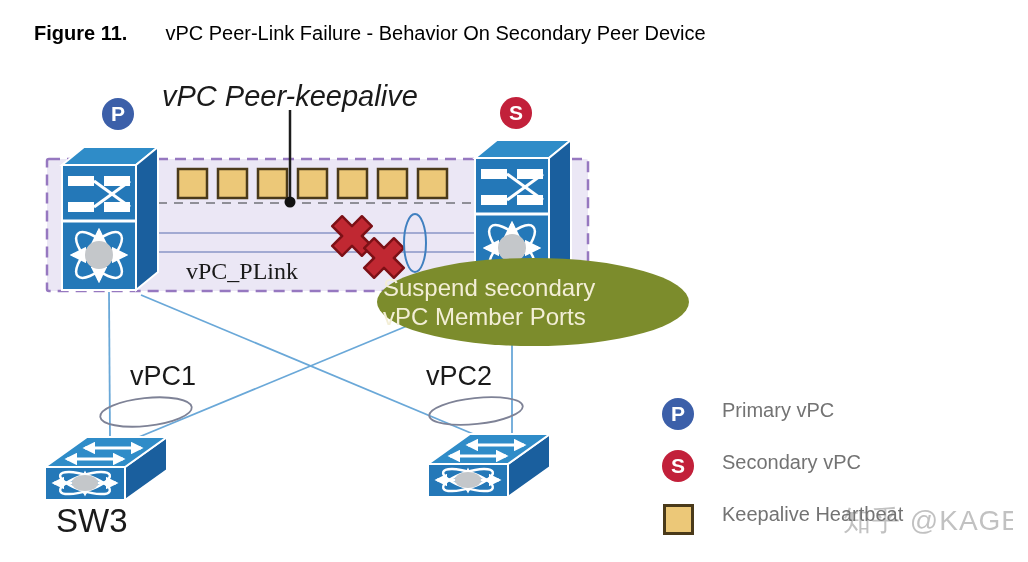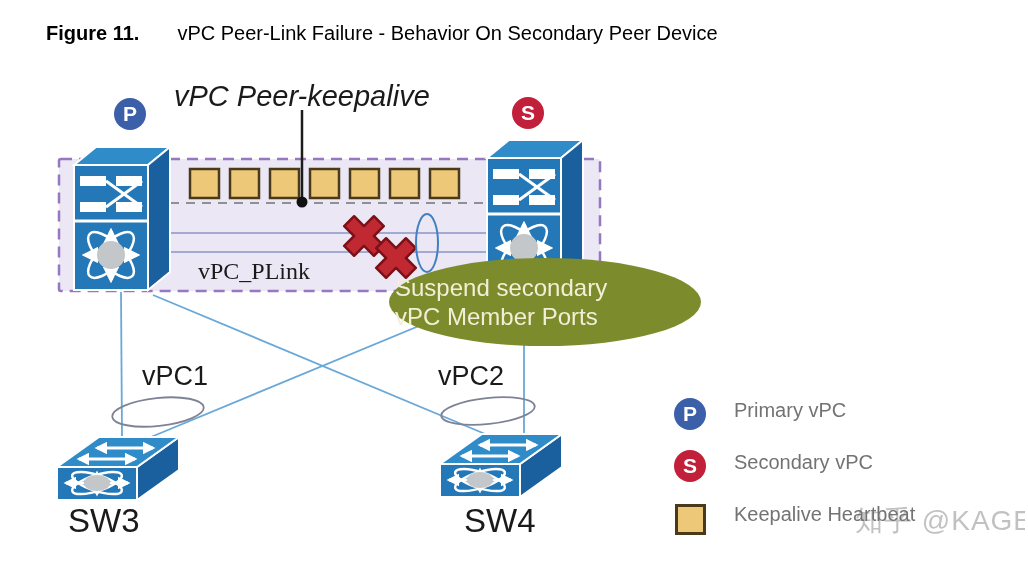--- a/index.html
+++ b/index.html
@@ -1,18 +1,18 @@
 <!DOCTYPE html>
 <html style="--primary-badge: #3c5fa9; --secondary-badge: #c2203a; --switch-blue: #2478b8; --switch-blue-top: #2f8cc8; --switch-blue-side: #1a5f9e; --keepalive-square: #ecc878; --keepalive-square-border: #4a3a1a; --zone-fill: #ebe7f5; --zone-border: #9678c0; --peer-link-line: #8a96c6; --failure-x: #c02832; --failure-x-border: #7c1016; --suspend-ellipse: #7c8c2c; --suspend-text: #f3eed6; --connect-line: #6aa8d8; --bundle-ellipse: #7e8296; --blue-ellipse: #4080c0; --text: #1a1a1a; --watermark: #a8a8a8;"><head>
 <meta charset="utf-8">
 <style>
   html,body{margin:0;padding:0;background:#fff;}
   .canvas{
     position:relative;width:1013px;height:562px;background:#ffffff;overflow:hidden;
-    font-family:"Liberation Sans", sans-serif;color:var(--text,#1a1a1a);margin-left:12px;
+    font-family:"Liberation Sans", sans-serif;color:var(--text,#1a1a1a);
   }
   svg.diagram{position:absolute;left:0;top:0;}
   
   .abs{position:absolute;white-space:nowrap;}
   .title{left:34px;top:22px;font-size:20px;display:flex;gap:38px;color:#000;}
   .title .fig{font-weight:bold;}
   .keepalive-label{left:162px;top:80px;font-size:29px;color:#1a1a1a;font-style:italic;}
   .plink-label{left:186px;top:258px;font-size:24px;font-family:Liberation Serif, serif;}
   .vpc1-label{left:130px;top:361px;font-size:27px;}
   .vpc2-label{left:426px;top:361px;font-size:27px;}
@@ -169,21 +169,20 @@
   <div class="abs plink-label">vPC_PLink</div>
 
   <div class="abs suspend-text">
     <div>Suspend  secondary</div>
     <div>vPC Member Ports</div>
   </div>
 
   <div class="abs vpc1-label">vPC1</div>
   <div class="abs vpc2-label">vPC2</div>
   <div class="abs sw3-label">SW3</div>
-  <div class="abs sw4-label">SW4</div>
 
   <div>
     <div class="abs watermark">知乎 @KAGE</div>
     <div class="badge p abs legend-badge-p">P</div>
     <div class="abs legend-label l0">Primary vPC</div>
     <div class="badge s abs legend-badge-s">S</div>
     <div class="abs legend-label l1">Secondary vPC</div>
     <div class="legend-square"></div>
     <div class="abs legend-label l2">Keepalive Heartbeat</div>
   </div>

